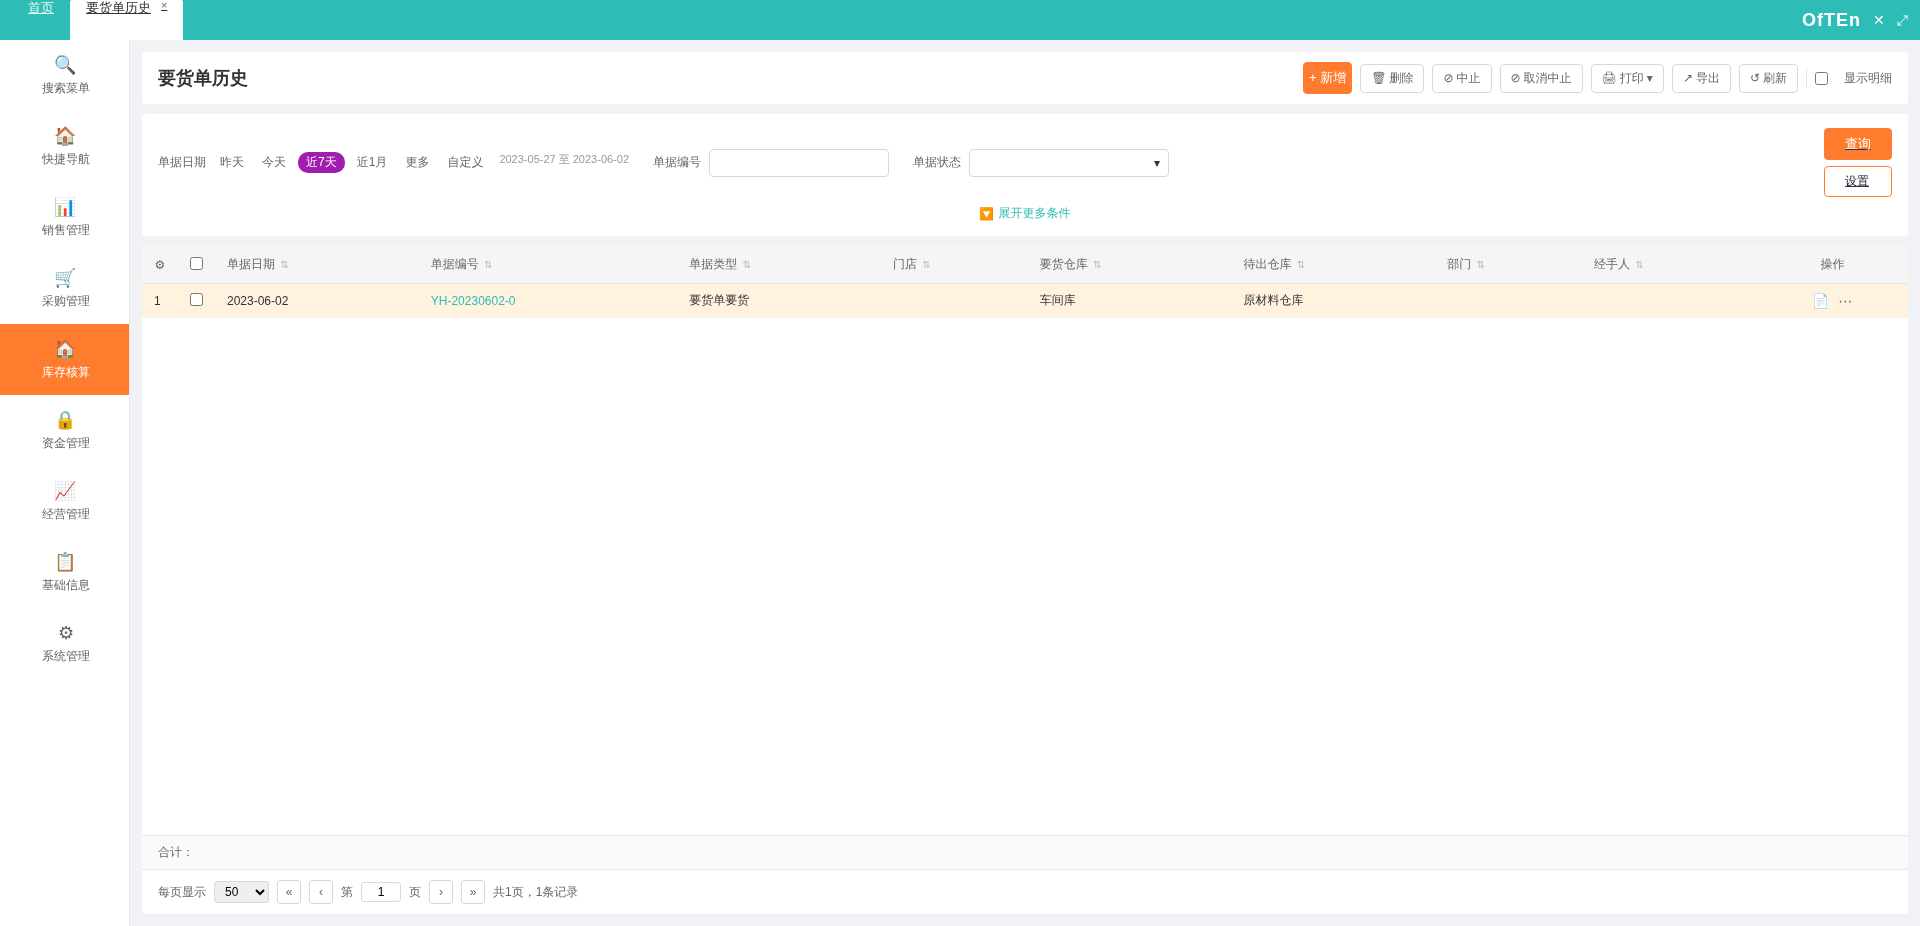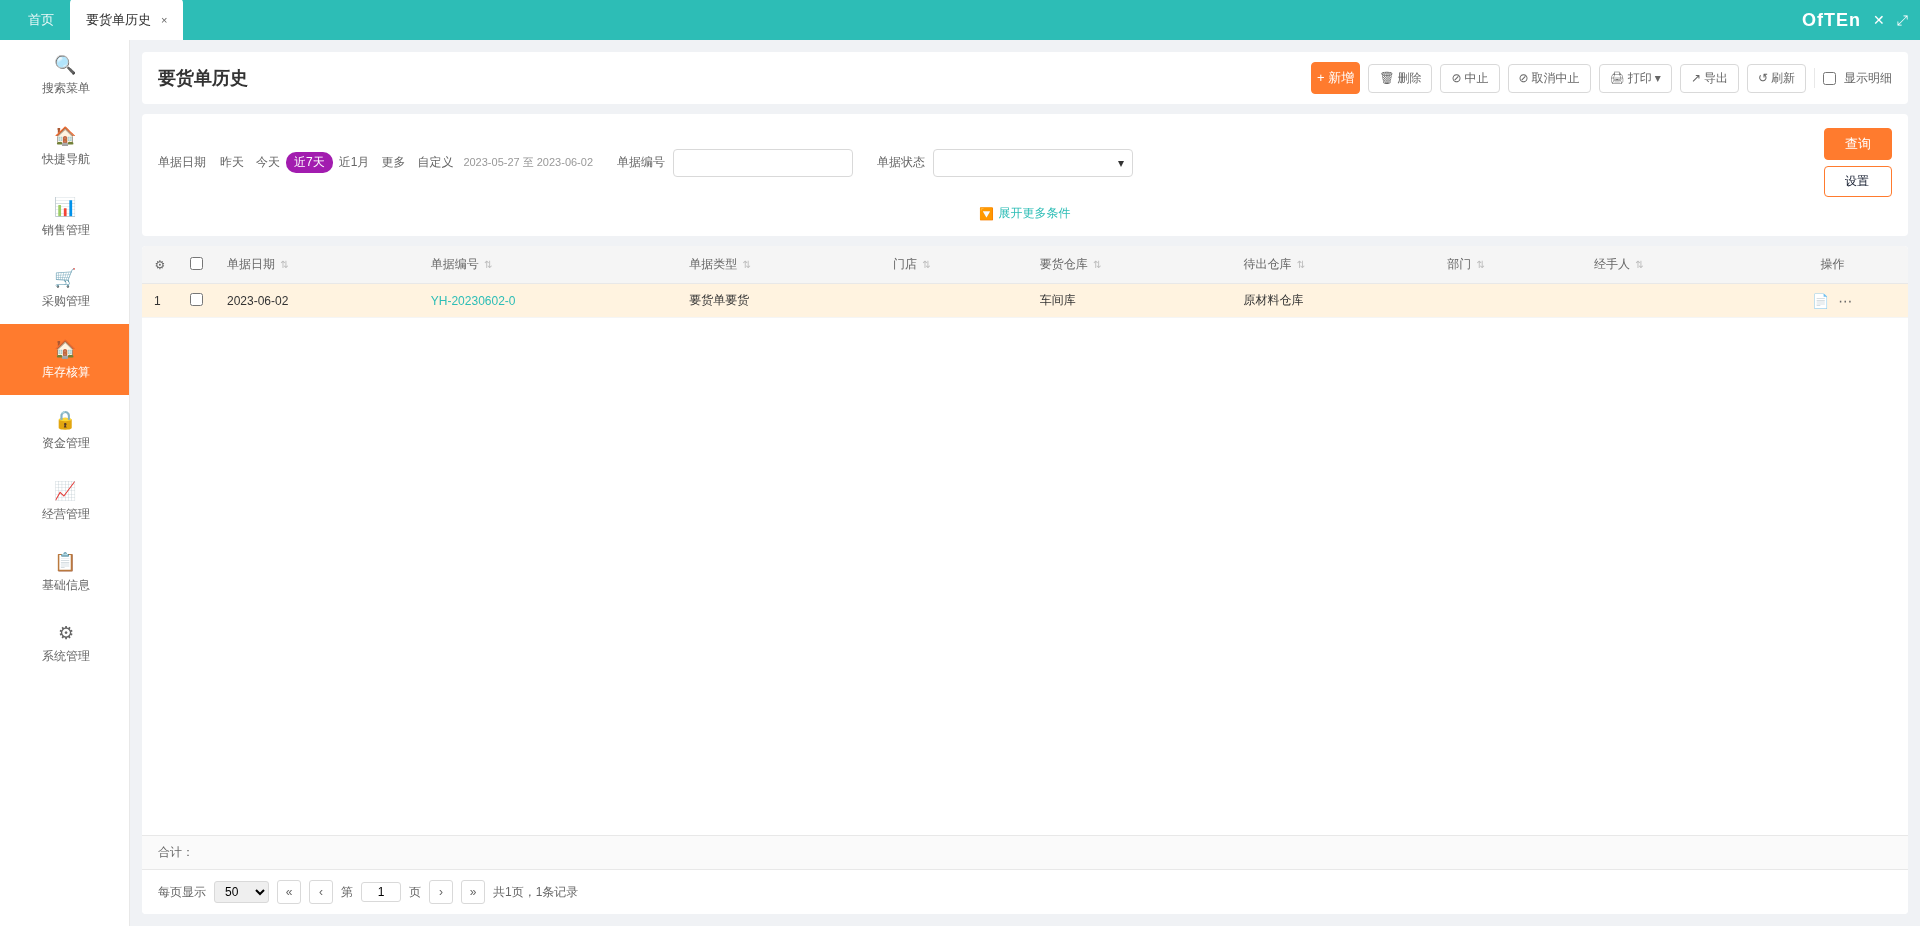--- a/index.html
+++ b/index.html
@@ -1,21 +1,21 @@
 <!DOCTYPE html>
 <html><head>
   <meta charset="utf-8">
   <style>
     * { margin: 0; padding: 0; box-sizing: border-box; }
     body { font-family: "Microsoft YaHei", "PingFang SC", sans-serif; font-size: 13px; color: #333; background: #f0f2f5; display: flex; flex-direction: column; height: 926px; overflow: hidden; }
 
     
     .top-bar { background: #2dbdb6; height: 40px; display: flex; align-items: center; padding: 0 12px; flex-shrink: 0; }
     .top-bar-tabs { display: flex; align-items: center; flex: 1; }
-    .tab-item { padding: 0 16px; height: 42px; display: flex; align-items: center; color: #fff; cursor: pointer; font-size: 13px; gap: 6px; }
+    .tab-item { padding: 0 16px; height: 42px; display: flex; color: #fff; cursor: pointer; font-size: 13px; gap: 6px; text-decoration: underline; }
     .tab-item.home { color: rgba(255,255,255,0.9); }
     .tab-item.active { background: #fff; color: #333; border-radius: 4px 4px 0 0; }
     .tab-close { font-size: 11px; color: #666; cursor: pointer; margin-left: 4px; }
     .top-bar-right { display: flex; align-items: center; gap: 12px; color: #fff; font-size: 13px; }
     .top-bar-icon { cursor: pointer; font-size: 14px; }
     .brand-text { font-size: 18px; font-weight: bold; color: #fff; letter-spacing: 1px; margin-left: 9px; }
 
     
     .main-layout { display: flex; flex: 1; overflow: hidden; }
 
@@ -29,28 +29,28 @@
     .content { flex: 1; display: flex; flex-direction: column; overflow: hidden; background: #f0f2f5; padding: 12px; gap: 10px; }
 
     
     .page-header { display: flex; align-items: center; justify-content: space-between; background: #fff; padding: 10px 16px; border-radius: 4px; flex-shrink: 0; }
     .page-title { font-size: 18px; font-weight: bold; color: #333; }
     .toolbar { display: flex; align-items: center; gap: 8px; }
     .toolbar-btn { display: flex; align-items: center; gap: 3px; padding: 5px 10px; border: 1px solid #d9d9d9; background: #fff; border-radius: 4px; cursor: pointer; font-size: 12px; color: #666; }
     .toolbar-btn.primary { background: #ff7b2e; border-color: #ff7b2e; color: #fff; font-size: 13px; padding: 6px 5px; }
     .toolbar-btn.outline-orange { border-color: #ff7b2e; color: #0f172a; }
     .divider-v { width: 1px; height: 20px; background: #e8e8e8; }
-    .display-detail-checkbox { display: flex; align-items: center; gap: 8px; font-size: 12px; color: #666; cursor: pointer; }
+    .display-detail-checkbox { display: flex; align-items: center; gap: 16px; font-size: 12px; color: #666; cursor: pointer; }
 
     
     .filter-section { background: #fff; padding: 14px 16px; border-radius: 4px; flex-shrink: 0; }
     .filter-row { display: flex; align-items: center; gap: 24px; }
     .filter-item { display: flex; align-items: center; gap: 8px; }
     .filter-label { color: #666; font-size: 12px; white-space: nowrap; }
-    .date-shortcuts { display: flex; align-items: center; }
+    .date-shortcuts { display: flex; align-items: flex-start; gap: 6px; }
     .date-shortcut { font-size: 12px; color: #666; cursor: pointer; padding: 2px 6px; border-radius: 3px; }
     .date-shortcut.active { background: #a21caf; color: #fff; border-radius: 10px; padding: 2px 8px; }
     .date-range-text { font-size: 11px; color: #999; margin-left: 4px; }
     .filter-input { border: 1px solid #d9d9d9; border-radius: 4px; padding: 4px 8px; font-size: 12px; outline: none; width: 180px; height: 28px; }
     .filter-select { border: 1px solid #d9d9d9; border-radius: 4px; padding: 4px 8px; font-size: 12px; outline: none; width: 200px; height: 28px; background: #fff; display: flex; align-items: center; justify-content: space-between; cursor: pointer; }
     .expand-more { display: flex; align-items: center; gap: 4px; color: #2dbdb6; font-size: 12px; cursor: pointer; margin-top: 8px; justify-content: center; }
 
     
     .table-section { background: #fff; border-radius: 4px; flex: 1; overflow: auto; display: flex; flex-direction: column; }
     .table-container { flex: 1; overflow: auto; }
@@ -195,21 +195,21 @@
           <span class="filter-label">单据编号</span>
           <input class="filter-input" type="text" style="">
         </div>
         <div class="filter-item">
           <span class="filter-label">单据状态</span>
           <div class="filter-select">
             <span></span>
             <span>▾</span>
           </div>
         </div>
-        <div style="margin-left: auto; display: flex; flex-direction: column; gap: 6px;">
+        <div style="margin-left: auto; display: flex; flex-direction: column; gap: 6px; text-decoration: underline;">
           <button class="toolbar-btn primary" style="padding: 6px 20px;">查询</button>
           <button class="toolbar-btn outline-orange" style="padding: 6px 20px; text-align: center;">设置</button>
         </div>
       </div>
       <div class="expand-more">
         <span>🔽</span>
         <span>展开更多条件</span>
       </div>
     </div>
 

